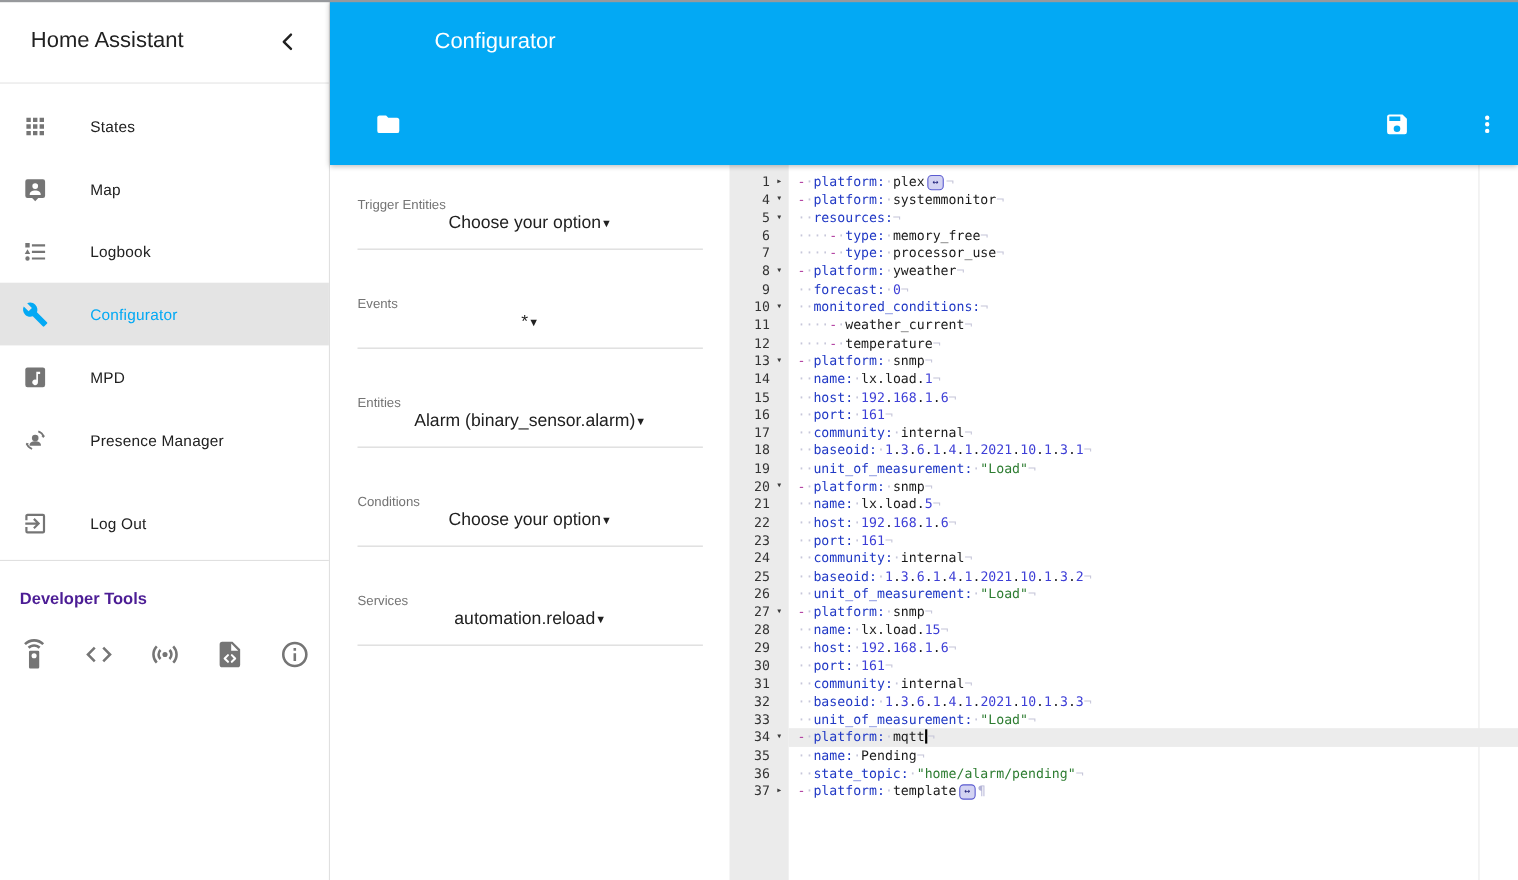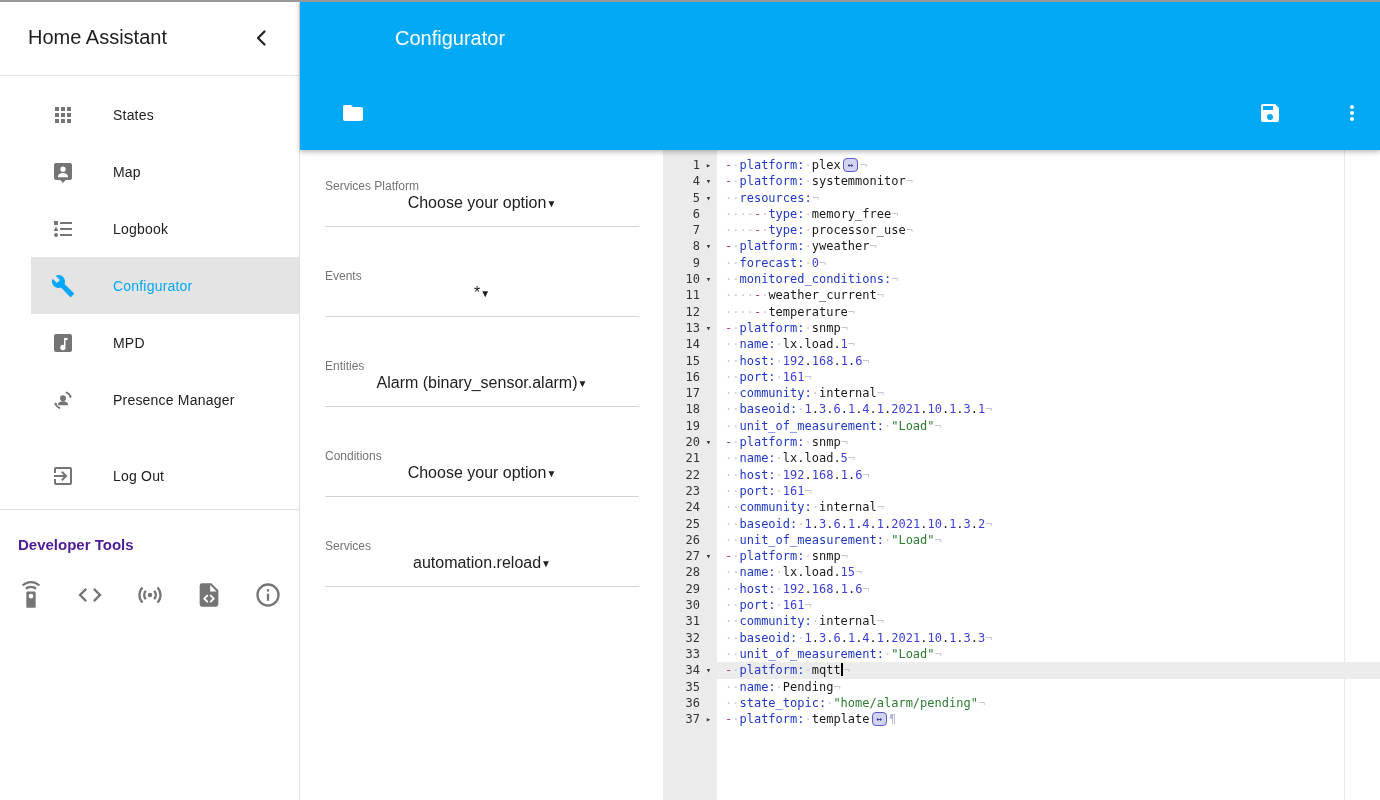--- a/index.html
+++ b/index.html
@@ -6,21 +6,21 @@
   html,body { width:1380px; height:800px; }
   body { position:relative; overflow:hidden; background:#fff; font-family:"Liberation Sans",sans-serif; }
 
   .top-strip { position:absolute; top:0; left:0; width:1380px; height:2px; background:#97999c; z-index:60; }
 
   
   .sidebar { position:absolute; left:0; top:0; width:300px; height:800px; background:#fff; border-right:1px solid #e0e0e0; z-index:10; }
   .sb-header { height:76px; border-bottom:1px solid #e4e4e4; display:flex; align-items:center; justify-content:space-between; padding:0 26px 0 28px; }
   .sb-title { font-size:20px; color:#212121; }
   .sb-chevron { width:24px; height:24px; cursor:pointer; color:#212121; }
-  .sb-nav { padding-top:10px;padding-left:31px; }
+  .sb-nav { padding-top:10px; }
   .sb-item { height:57px; display:flex; align-items:center; padding-left:20px; cursor:pointer; }
   .sb-item .icon { width:24px; height:24px; color:#757575; flex:none; }
   .sb-item .sb-label { margin-left:38px; font-size:14px; font-weight:500; color:#212121; letter-spacing:.2px; }
   .sb-item.active { background:var(--sb-active,#e4e4e4); }
   .sb-item.active .sb-label { color:var(--accent,#03a9f4); }
   .sb-item.active .icon { color:var(--accent,#03a9f4); }
   .sb-item.gap { margin-top:19px; }
   .sb-divider { height:1px; background:#e0e0e0; margin-top:5px; }
   .dev-heading { margin:26px 0 0 18px; font-size:15px; font-weight:700; color:#4c1d95; }
   .dev-icons { display:flex; justify-content:space-between; padding:0 17px; margin-top:28px; }
@@ -196,21 +196,21 @@
         <svg viewBox="0 0 24 24" fill="currentColor">
           <path d="M12 16a2 2 0 0 1 2 2 2 2 0 0 1-2 2 2 2 0 0 1-2-2 2 2 0 0 1 2-2m0-6a2 2 0 0 1 2 2 2 2 0 0 1-2 2 2 2 0 0 1-2-2 2 2 0 0 1 2-2m0-6a2 2 0 0 1 2 2 2 2 0 0 1-2 2 2 2 0 0 1-2-2 2 2 0 0 1 2-2z"></path>
         </svg>
       </span>
     </div>
 </header>
 
 <section class="form-panel">
   <div class="form-fields" id="form-fields">
       <div class="field">
-        <div class="f-label">Services Platform</div>
+        <div class="f-label">Trigger Entities</div>
         <div class="f-value">
           <span>Choose your option</span>
           <span class="f-caret">▼</span>
         </div>
         <div class="f-underline"></div>
       </div>
       <div class="field">
         <div class="f-label">Events</div>
         <div class="f-value">
           <span>*</span>

